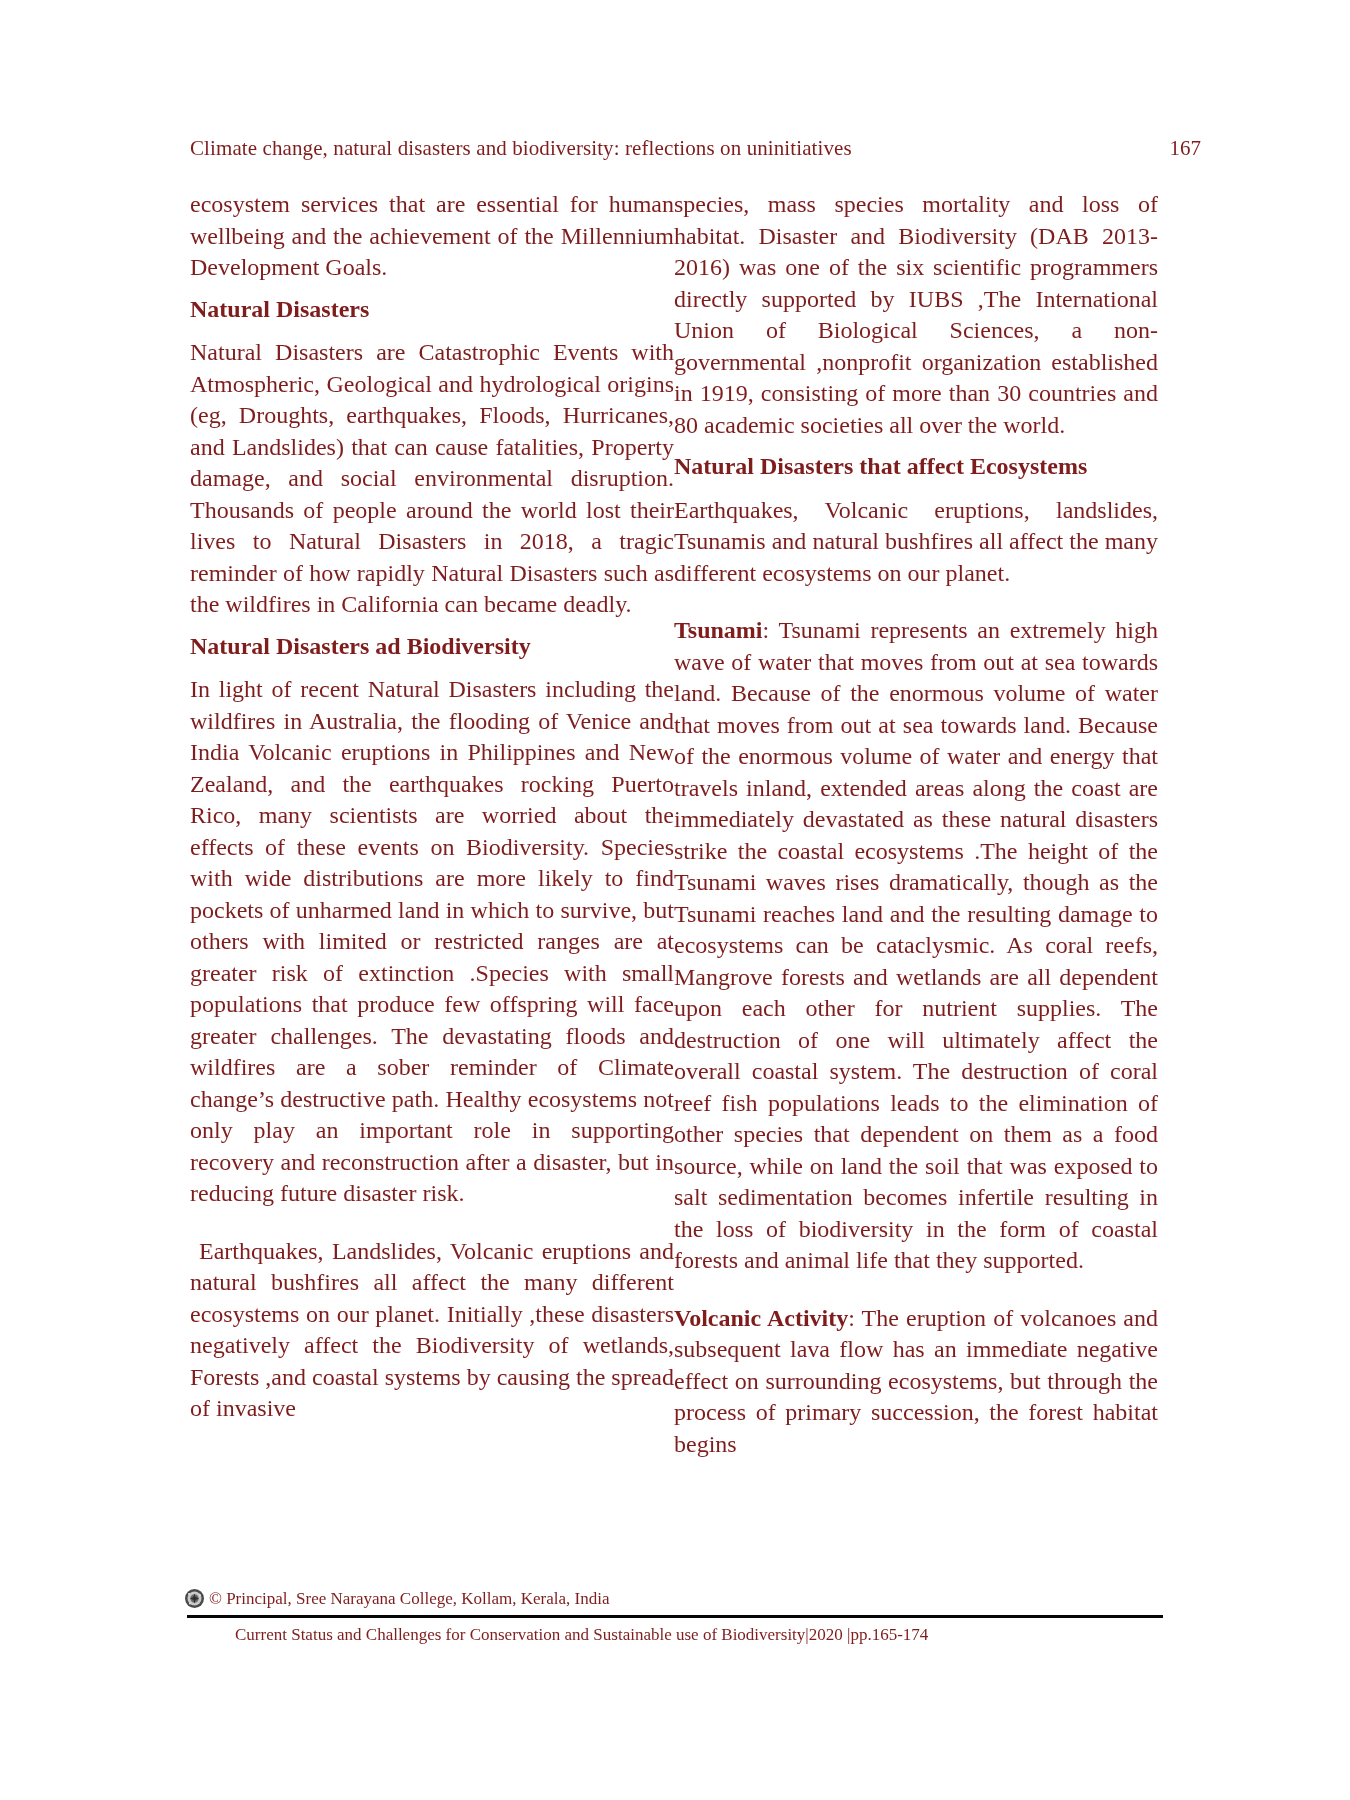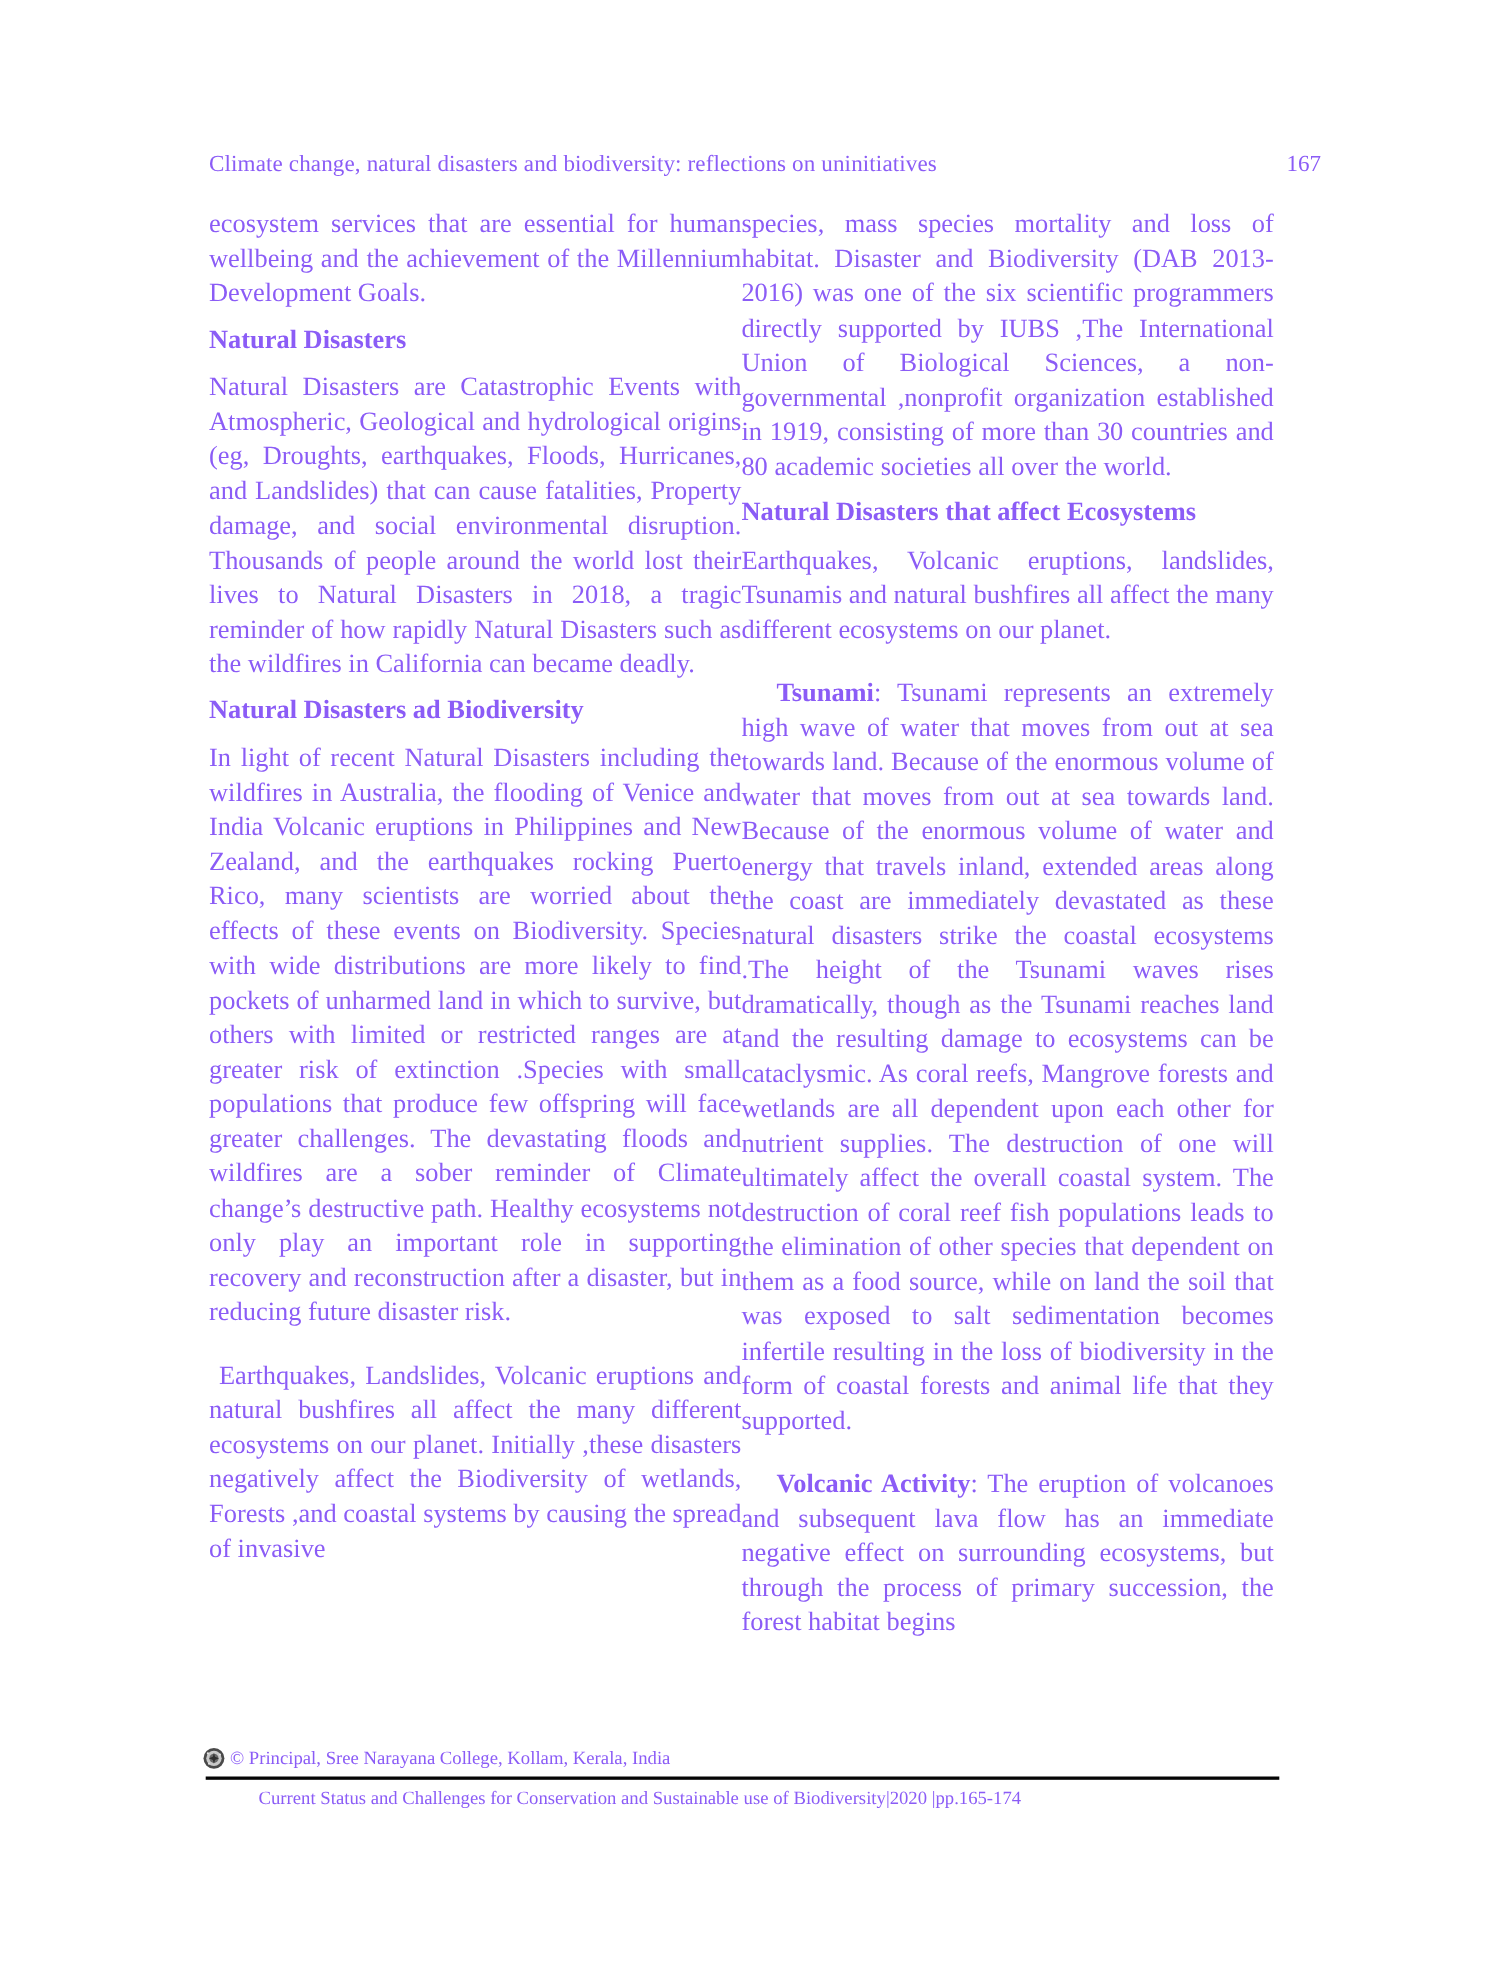--- a/index.html
+++ b/index.html
@@ -5,21 +5,21 @@
   html, body {
     margin: 0;
     padding: 0;
     background: #ffffff;
   }
   .page {
     position: relative;
     width: 1350px;
     height: 1800px;
     background: #ffffff;
-    color: #8b5cf6;
+    color: #7f1d1d;
     font-family: "Liberation Serif", "DejaVu Serif", serif;
     overflow: hidden;
   }
   .page-header {
     position: absolute;
     top: 136px;
     left: 190px;
     width: 1011px;
     display: flex;
     justify-content: space-between;
@@ -46,21 +46,21 @@
   }
   .col p {
     margin: 0 0 26px 0;
   }
   .col h2 {
     font-size: 24px;
     font-weight: bold;
     margin: -16px 0 12px 0; 
     text-align: left;
   }
-  .lead { font-weight: bold; margin-left: 32px; }
+  .lead { font-weight: bold; }
   .indent-sm { text-indent: 9px; }
 
   .footer-rule {
     position: absolute;
     top: 1615px;
     left: 187px;
     width: 976px;
     height: 3px;
     background: #050505;
   }

